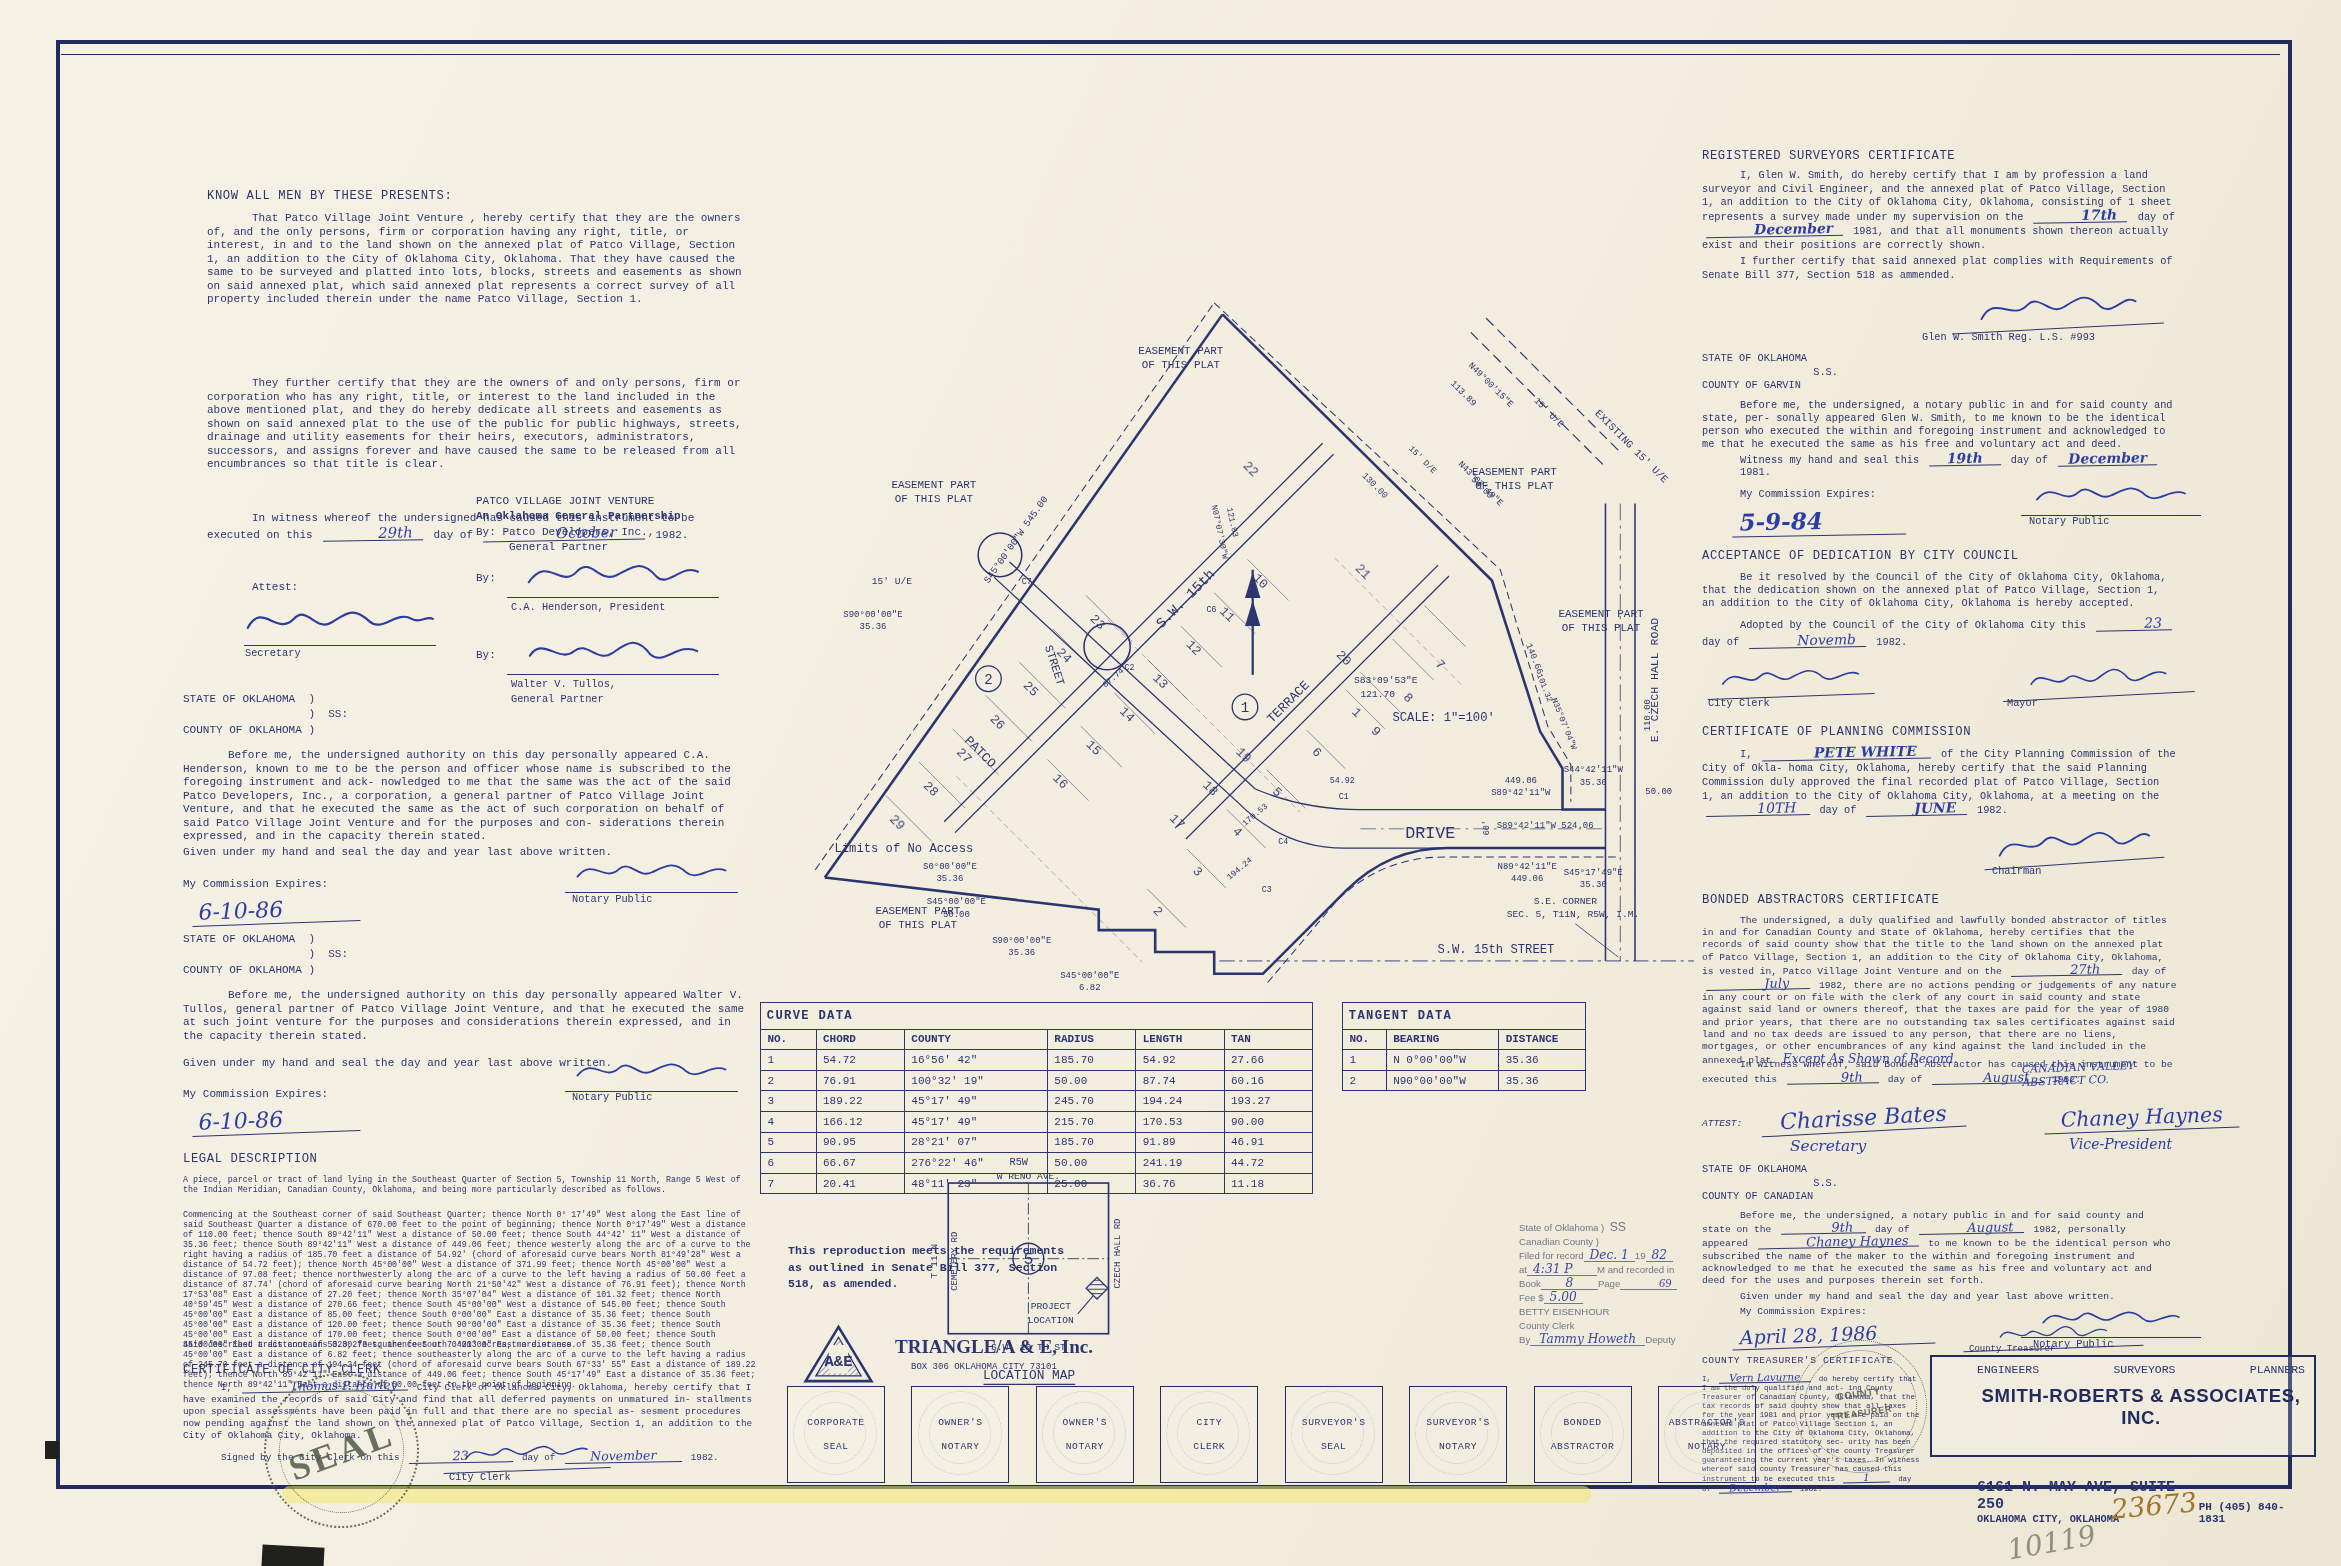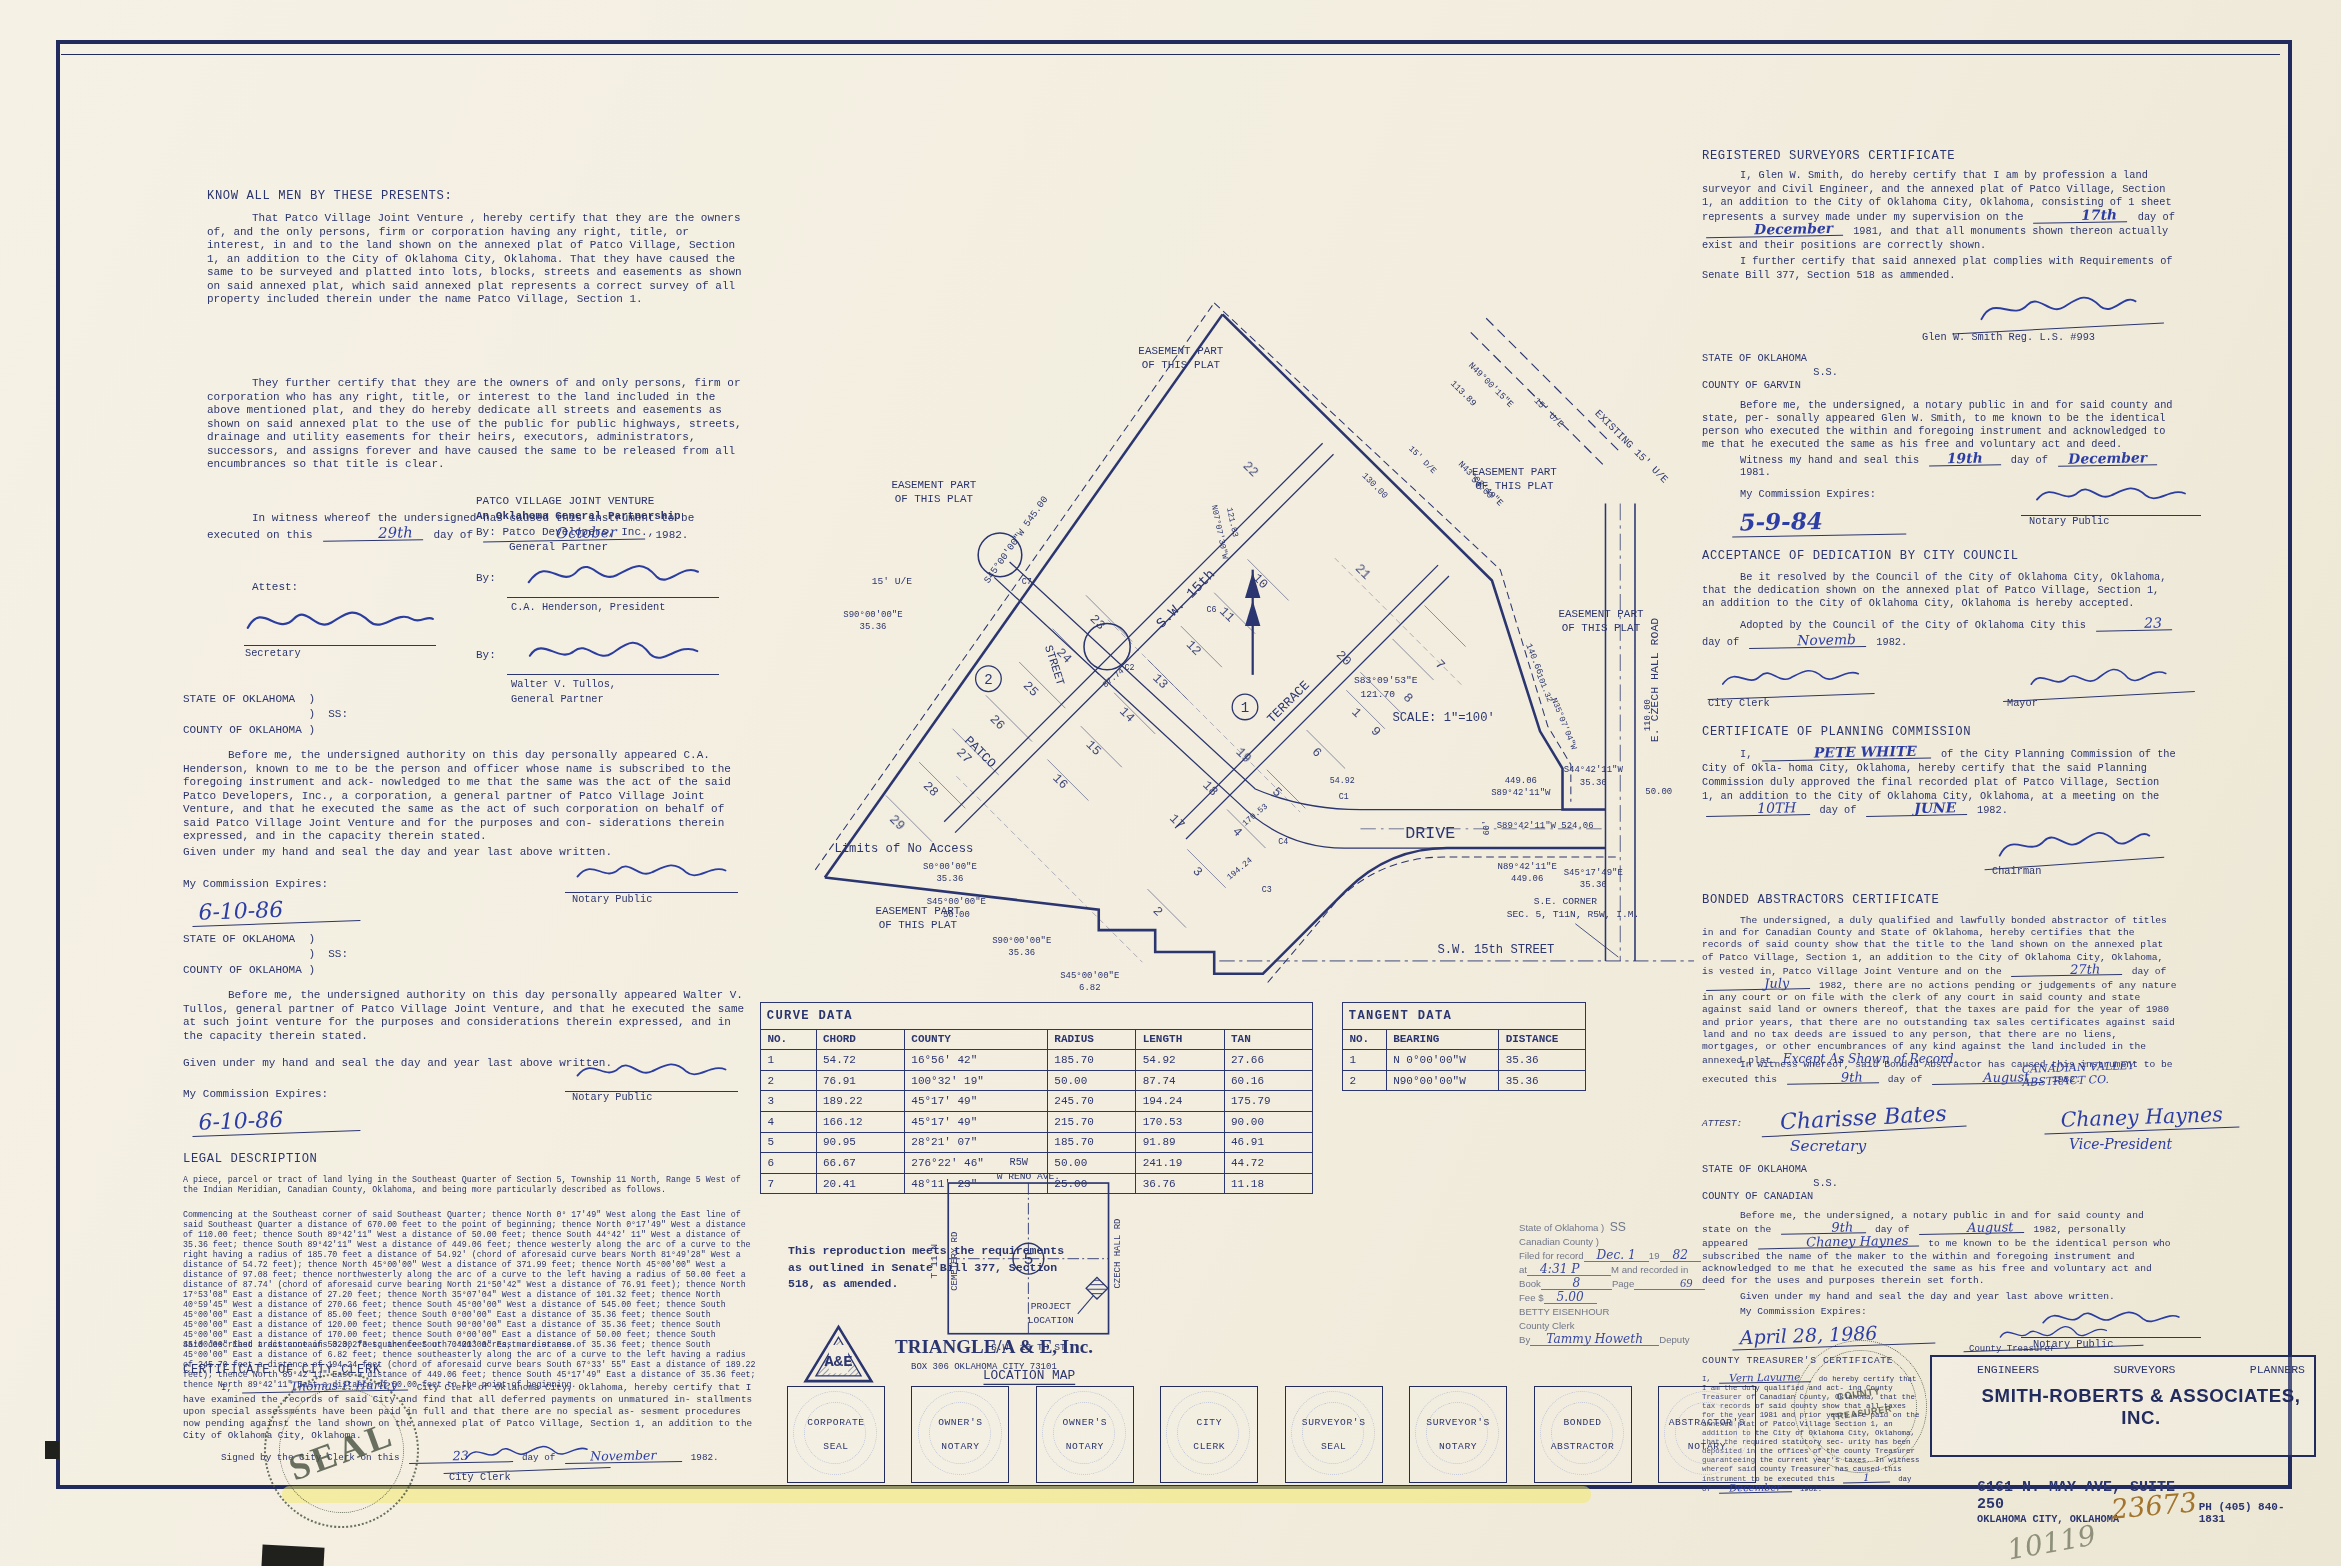--- a/index.html
+++ b/index.html
@@ -26,21 +26,21 @@
   .sealbox{position:relative;width:96px;height:95px;border:1.9px solid #222b5e;background:rgba(255,255,255,.12);
         display:flex;flex-direction:column;align-items:center;justify-content:center;gap:13px;}
   .sealbox .sb1,.sealbox .sb2{font-size:9.6px;letter-spacing:0.6px;color:#2b356f;z-index:2;}
   .stampghost{position:absolute;left:5.1px;top:3.8px;width:82px;height:82px;border:1.3px dotted #9aa6d2;
         border-radius:50%;opacity:.55;transform:rotate(-14deg);}
   .stampghost:after{content:"";position:absolute;left:10.3px;top:10.3px;right:10.3px;bottom:10.3px;
         border:0.6px dotted #9aa6d2;border-radius:50%;}
   svg text{font-family:"Liberation Mono","DejaVu Sans Mono",monospace;fill:#2b356f;}
   .filing{font-family:"Liberation Sans",sans-serif;color:#70778b;font-size:9.6px;line-height:14px;}
   .filing .fw{color:#3a4aa0;font-family:"DejaVu Serif",serif;font-style:italic;font-size:12.2px;
-        border-bottom:1px solid #70778b;padding:0 13px;display:inline-block;line-height:.9;}
+        border-bottom:1px solid #70778b;padding:0 6px;display:inline-block;line-height:.9;}
 </style>
 </head>
 <body>
 
 <div class="page">
 
   <div class="abs" style="left:56px;top:40px;width:2228px;height:1441px;border:4.5px solid #222b5e;"></div>
   <div class="abs" style="left:61px;top:54px;width:2219px;height:0;border-top:1.9px solid #222b5e;"></div>
 
 
@@ -341,21 +341,21 @@
           <td>87.74</td>
           <td>60.16</td>
         </tr>
 
         <tr>
           <td>3</td>
           <td>189.22</td>
           <td>45°17' 49"</td>
           <td>245.70</td>
           <td>194.24</td>
-          <td>175.79</td>
+          <td>193.27</td>
         </tr>
 
         <tr>
           <td>4</td>
           <td>166.12</td>
           <td>45°17' 49"</td>
           <td>215.70</td>
           <td>170.53</td>
           <td>90.00</td>
         </tr>

